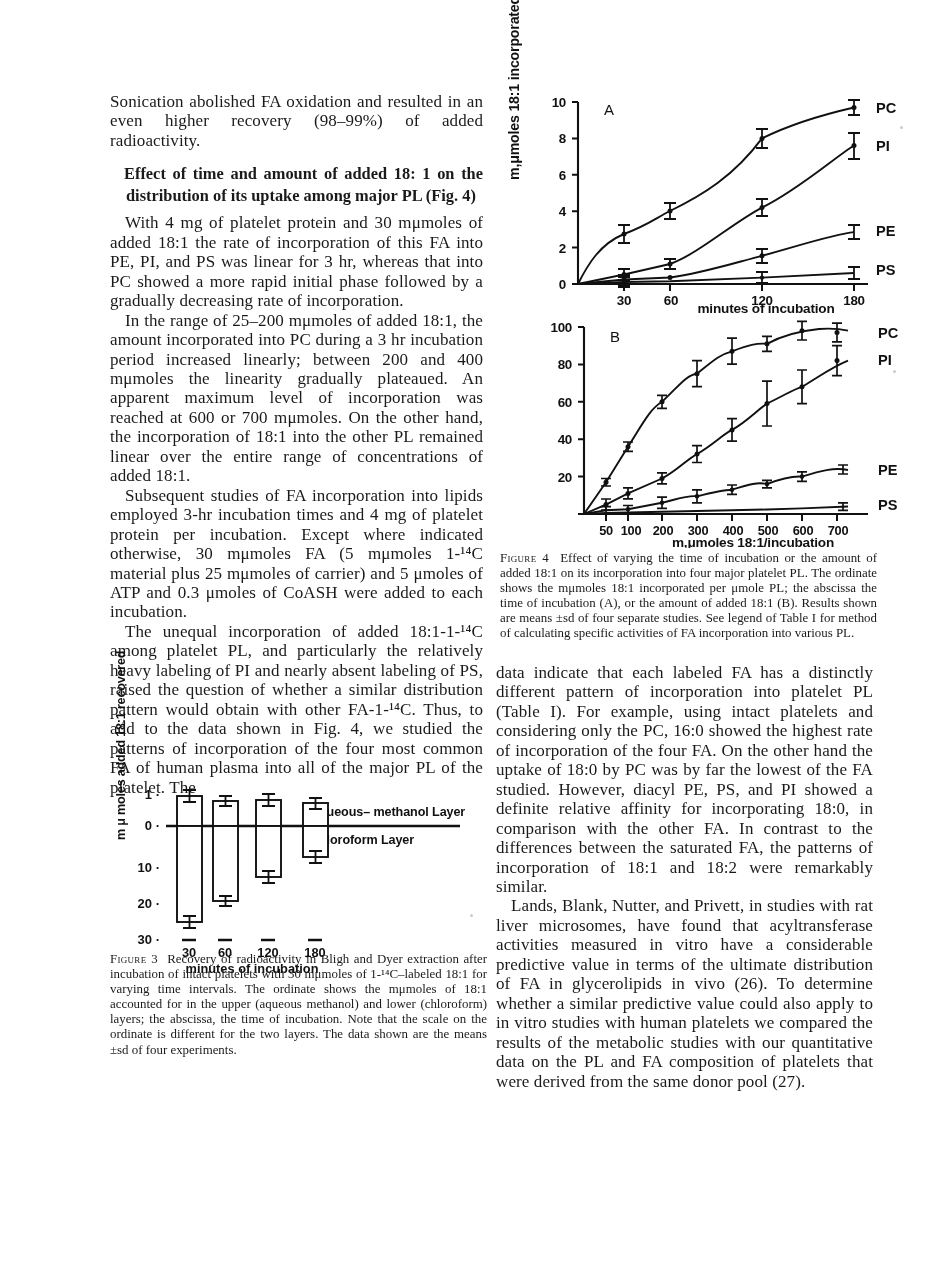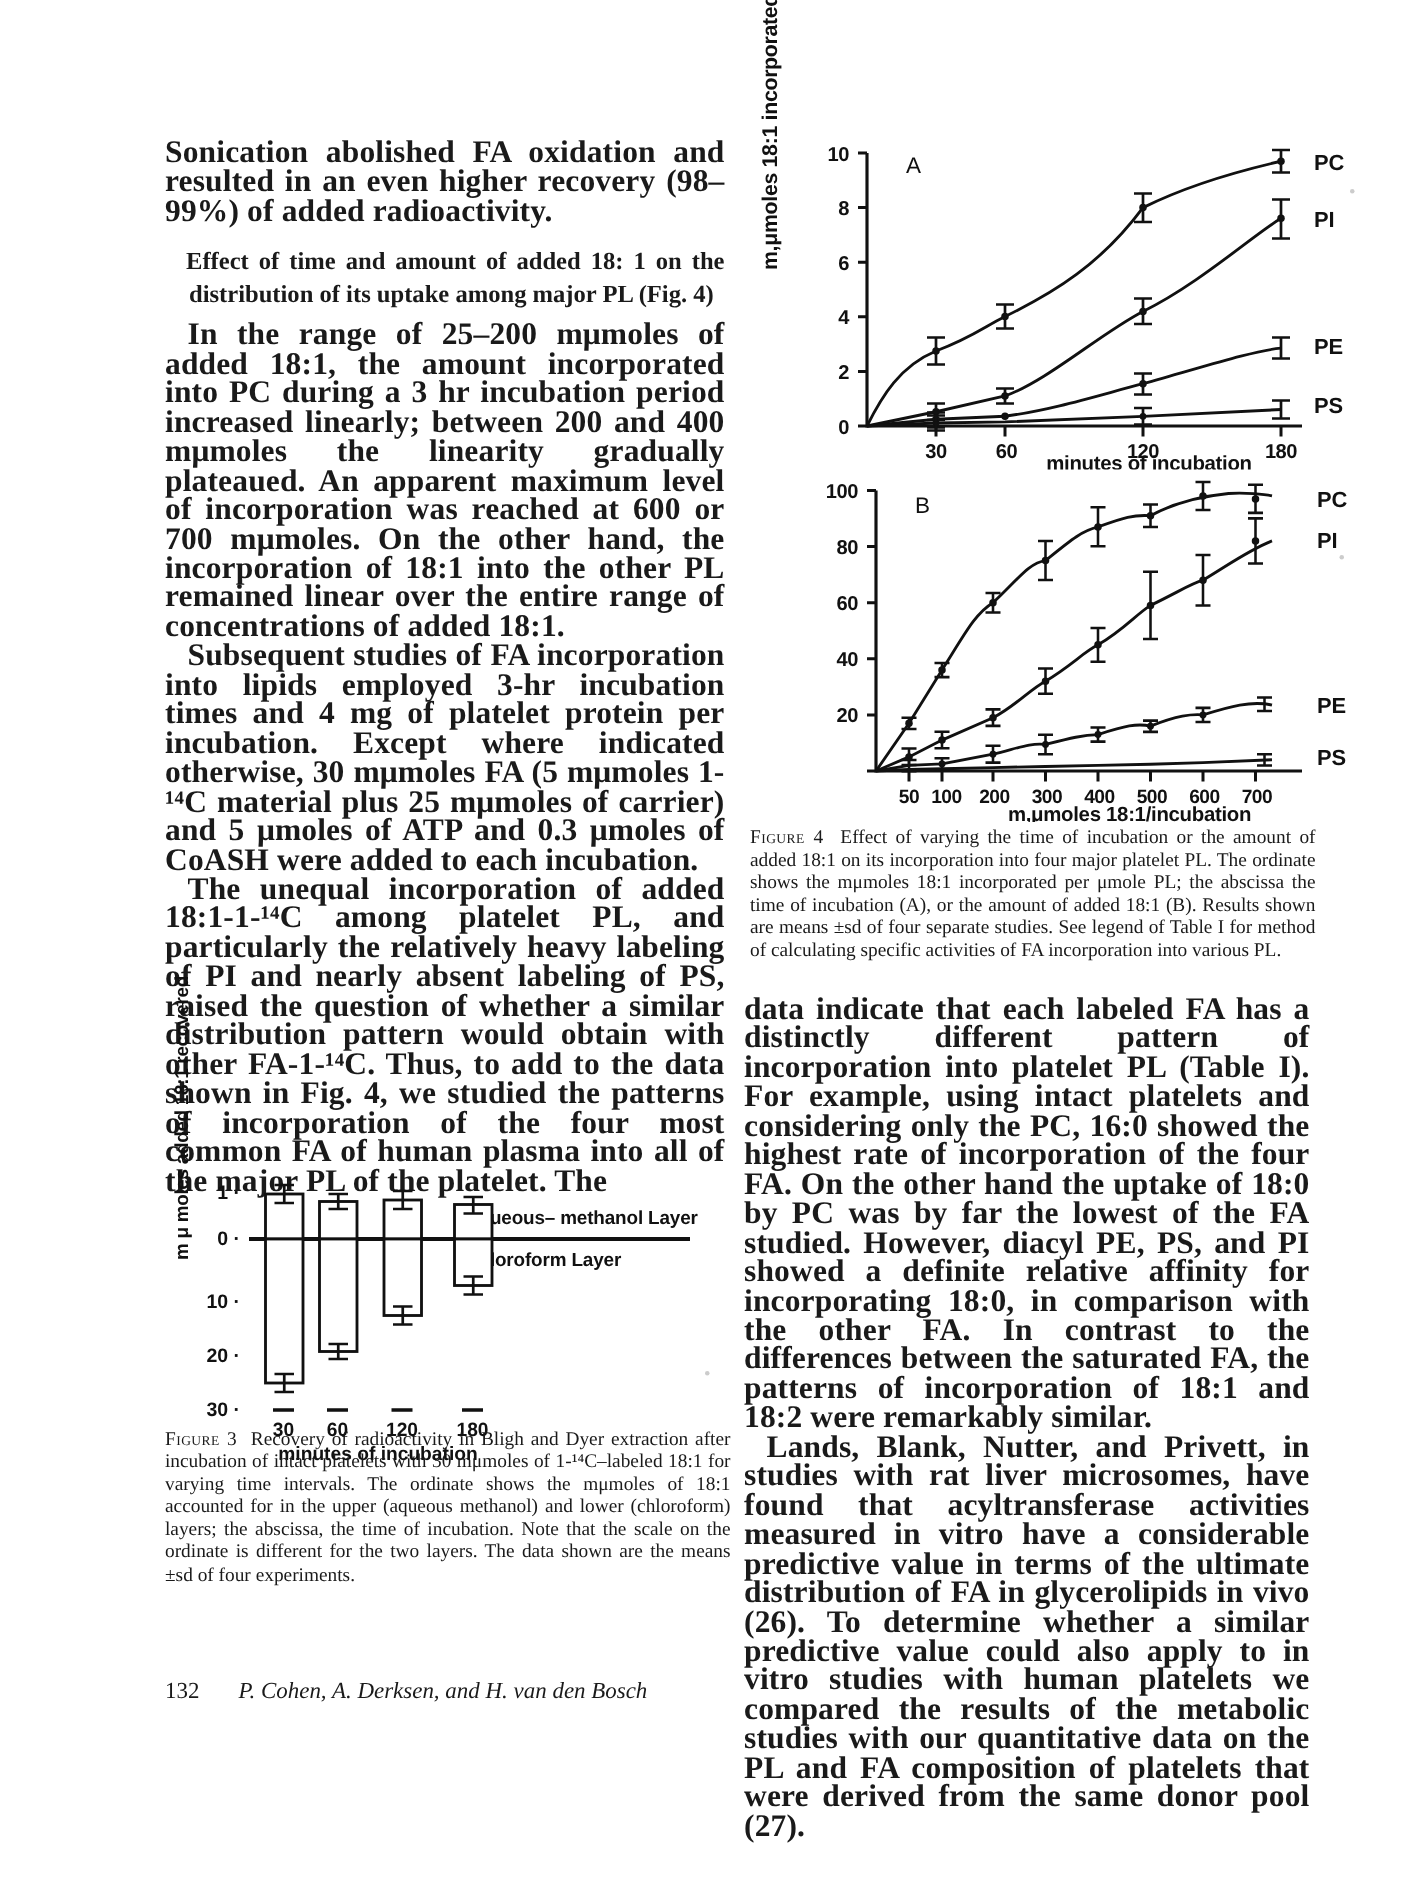--- a/index.html
+++ b/index.html
@@ -11,26 +11,25 @@
     -webkit-font-smoothing:antialiased;
   }
   .page{position:absolute;inset:0;}
 
   
   .col{position:absolute;width:373px;}
   .col-left{left:110px;top:92px;}
 
   p.body{
     margin:0 0 0 0;
-    font-size:21px;
+    font-size:17px;
     line-height:19.45px;
     text-align:justify;
     text-justify:inter-word;
     letter-spacing:.1px;
-    font-weight:bold;
   }
   p.body.indent{text-indent:15px;}
 
   h3.sec{
     margin:13px 0 7px 0;
     font-size:16.4px;
     line-height:21.5px;
     font-weight:700;
     text-align:justify;
     padding-left:16px;
@@ -114,20 +113,21 @@
 </head>
 <body>
 
 <div class="page">
 
   <div class="col col-left">
     <p class="body">Sonication abolished FA oxidation and resulted in an even higher recovery (98–99%) of added radioactivity.</p>
 
     <h3 class="sec">Effect of time and amount of added 18: 1 on the distribution of its uptake among major PL (Fig. 4)</h3>
 
+    <p class="body indent">With 4 mg of platelet protein and 30 mμmoles of added 18:1 the rate of incorporation of this FA into PE, PI, and PS was linear for 3 hr, whereas that into PC showed a more rapid initial phase followed by a gradually decreasing rate of incorporation.</p>
     <p class="body indent">In the range of 25–200 mμmoles of added 18:1, the amount incorporated into PC during a 3 hr incubation period increased linearly; between 200 and 400 mμmoles the linearity gradually plateaued. An apparent maximum level of incorporation was reached at 600 or 700 mμmoles. On the other hand, the incorporation of 18:1 into the other PL remained linear over the entire range of concentrations of added 18:1.</p>
     <p class="body indent">Subsequent studies of FA incorporation into lipids employed 3-hr incubation times and 4 mg of platelet protein per incubation. Except where indicated otherwise, 30 mμmoles FA (5 mμmoles 1-¹⁴C material plus 25 mμmoles of carrier) and 5 μmoles of ATP and 0.3 μmoles of CoASH were added to each incubation.</p>
 
 
     <p class="body indent">The unequal incorporation of added 18:1-1-¹⁴C among platelet PL, and particularly the relatively heavy labeling of PI and nearly absent labeling of PS, raised the question of whether a similar distribution pattern would obtain with other FA-1-¹⁴C. Thus, to add to the data shown in Fig. 4, we studied the patterns of incorporation of the four most common FA of human plasma into all of the major PL of the platelet. The</p>
   </div>
 
   <div class="fig4">
     <div class="ylab">m,μmoles 18:1 incorporated/μmole PL</div>
 
@@ -390,20 +390,17 @@
       <text class="f3ax" x="122" y="191" text-anchor="middle">minutes of incubation</text>
     </svg>
   </div>
 
   <div style="position:absolute;left:110px;top:952px;width:377px;">
     <p class="caption">
       <span class="figlbl">Figure 3</span><span>&nbsp;&nbsp;</span><span>Recovery of radioactivity in Bligh and Dyer extraction after incubation of intact platelets with 30 mμmoles of 1-¹⁴C–labeled 18:1 for varying time intervals. The ordinate shows the mμmoles of 18:1 accounted for in the upper (aqueous methanol) and lower (chloroform) layers; the abscissa, the time of incubation. Note that the scale on the ordinate is different for the two layers. The data shown are the means ±sd of four experiments.</span>
     </p>
   </div>
 
-  <div class="footer">
-    <span class="pageno">132</span><span>P. Cohen, A. Derksen, and H. van den Bosch</span>
-  </div>
 
   <div class="speck" style="left:900px;top:126px;width:3px;height:3px;"></div>
   <div class="speck" style="left:893px;top:370px;width:3px;height:3px;"></div>
   <div class="speck" style="left:470px;top:914px;width:3px;height:3px;"></div>
 </div>
 
 </body></html>

